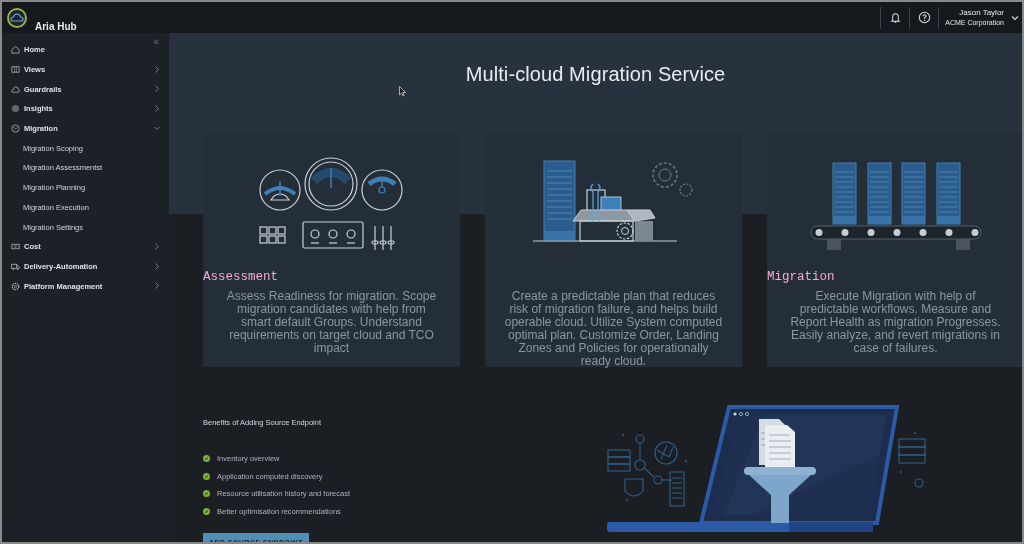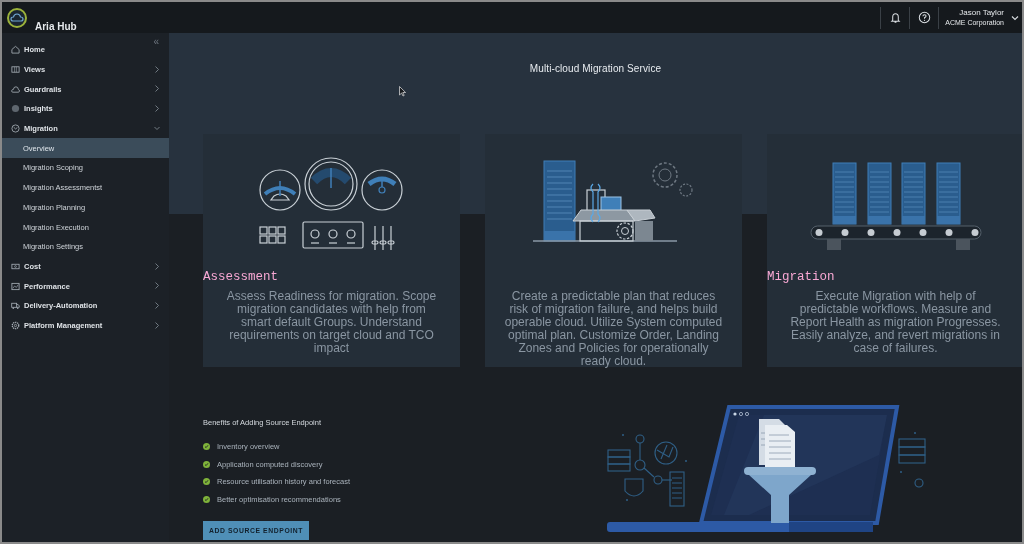--- a/index.html
+++ b/index.html
@@ -28,29 +28,29 @@
   .nav-item { height: 19.7px; display: flex; align-items: center; padding-left: 8px; font-size: 7.5px; font-weight: bold; color: #dfe3e7; position: relative; }
   .nav-item .ico { width: 10px; height: 10px; margin-right: 4px; display: flex; align-items: center; justify-content: center; }
   .nav-item .ico svg { width: 9px; height: 9px; }
   .nav-item .chev { position: absolute; right: 8px; top: 5px; width: 8px; height: 9px; }
   .sub-item { height: 19.7px; display: flex; align-items: center; padding-left: 21px; font-size: 7.5px; color: #cfd4d9; }
   .sub-item.active { background: #3b4c5a; color: #dfe6ec; }
 
   
   .main { position: absolute; left: 167px; top: 31px; width: 853px; height: 509px; background: #1b1f24; }
   .hero { position: absolute; left: 0; top: 0; width: 100%; height: 181px; background: #27323e; }
-  .page-title { position: absolute; left: 0; width: 100%; top: 30px; text-align: center; font-size: 10px; color: #e8ecf0; font-weight: normal; letter-spacing: 0.1px; }
+  .page-title { position: absolute; left: 0; width: 100%; top: 30px; text-align: center; font-size: 20px; color: #e8ecf0; font-weight: normal; letter-spacing: 0.1px; }
   .cards { position: absolute; top: 101px; left: 34px; }
   .card { position: absolute; top: 0; width: 257px; height: 233px; background: #242e38; }
   .card .illus { position: absolute; left: 0; top: 22px; width: 100%; height: 95px; }
   .card .c-title { position: absolute; left: 0; width: 100%; top: 136px; text-align: left; font-size: 12.5px; color: #f9a8d4; font-family: Liberation Mono, monospace; }
   .card .c-desc { position: absolute; left: 18px; right: 18px; top: 156px; text-align: center; font-size: 12px; line-height: 13px; color: #8a96a2; }
 
   .benefits { position: absolute; left: 34px; top: 385px; }
-  .benefits-title { font-size: 7.5px; color: #d4d9de; margin-bottom: 11px; }
+  .benefits-title { font-size: 7.5px; color: #d4d9de; margin-bottom: 23px; }
   .benefit { display: flex; align-items: center; height: 17.5px; font-size: 7.5px; color: #aab3bc; }
   .check { width: 7px; height: 7px; border-radius: 50%; background: #7fb33a; margin-right: 7px; display: flex; align-items: center; justify-content: center; }
   .check svg { width: 5px; height: 5px; }
   .add-btn { margin-top: 13px; width: 106px; height: 19px; background: #4f8fb7; color: #12202c; font-size: 6.8px; font-weight: bold; letter-spacing: 0.6px; border: none; display: flex; align-items: center; justify-content: center; font-family: "Liberation Sans", sans-serif; }
 
   .endpoint-illus { position: absolute; left: 420px; top: 362px; width: 360px; height: 147px; }
   .cursor { position: absolute; left: 230px; top: 53px; width: 8px; height: 11px; }
 </style>
 </head>
 <body>
@@ -145,47 +145,34 @@
               <circle cx="5" cy="5" r="4" fill="none" stroke="#aab2ba" stroke-width="0.9"></circle>
               <path d="M3 3.5 L5 5.5 L7 4" fill="none" stroke="#aab2ba" stroke-width="0.9"></path>
             </svg>
           </span>
         <span>Migration</span>
         <svg class="chev" viewBox="0 0 8 9">
             <path d="M1.5 3 L4 5.5 L6.5 3" fill="none" stroke="#7b838b" stroke-width="0.9"></path>
           </svg>
       </div>
 
-      <div class="sub-item active">Overview</div>
       <div class="sub-item">Migration Scoping</div>
       <div class="sub-item">Migration Assessmentst</div>
       <div class="sub-item">Migration Planning</div>
       <div class="sub-item">Migration Execution</div>
       <div class="sub-item">Migration Settings</div>
 
       <div class="nav-item">
         <span class="ico">
             <svg viewBox="0 0 10 10">
               <rect x="1" y="2.5" width="8" height="5" fill="none" stroke="#aab2ba" stroke-width="0.9"></rect>
               <circle cx="5" cy="5" r="1" fill="none" stroke="#aab2ba" stroke-width="0.7"></circle>
             </svg>
           </span>
         <span>Cost</span>
-        <svg class="chev" viewBox="0 0 8 9">
-            <path d="M2.5 1.5 L5.5 4.5 L2.5 7.5" fill="none" stroke="#7b838b" stroke-width="0.9"></path>
-          </svg>
-      </div>
-      <div class="nav-item">
-        <span class="ico">
-            <svg viewBox="0 0 10 10">
-              <rect x="1" y="1.5" width="8" height="7" fill="none" stroke="#aab2ba" stroke-width="0.9"></rect>
-              <path d="M2 7 L4 4.5 L6 6 L8 3" fill="none" stroke="#aab2ba" stroke-width="0.7"></path>
-            </svg>
-          </span>
-        <span>Performance</span>
         <svg class="chev" viewBox="0 0 8 9">
             <path d="M2.5 1.5 L5.5 4.5 L2.5 7.5" fill="none" stroke="#7b838b" stroke-width="0.9"></path>
           </svg>
       </div>
       <div class="nav-item">
         <span class="ico">
             <svg viewBox="0 0 10 10">
               <rect x="0.8" y="2.5" width="5.5" height="4.5" fill="none" stroke="#aab2ba" stroke-width="0.9"></rect>
               <path d="M6.3 4 H8 L9.2 5.5 V7 H6.3" fill="none" stroke="#aab2ba" stroke-width="0.9"></path>
               <circle cx="2.5" cy="8" r="0.8" fill="#aab2ba"></circle>

